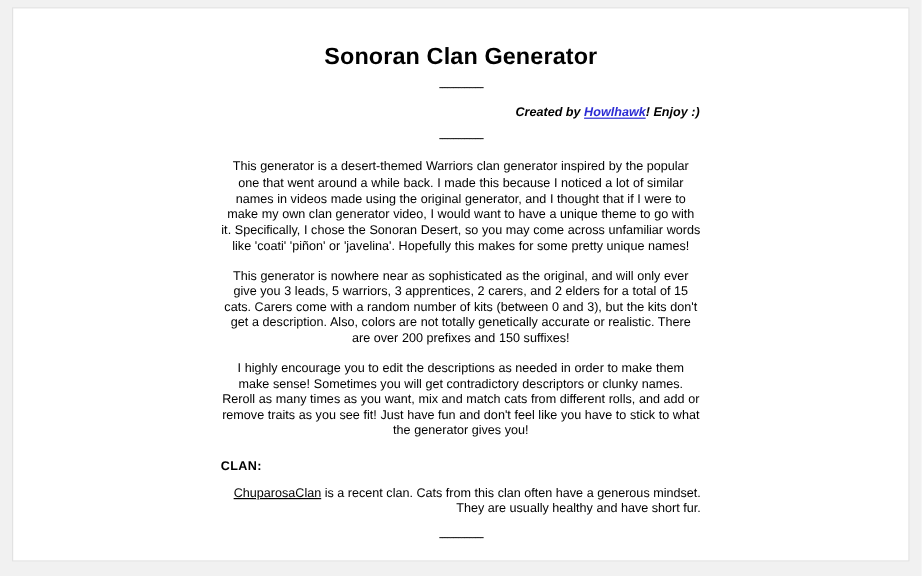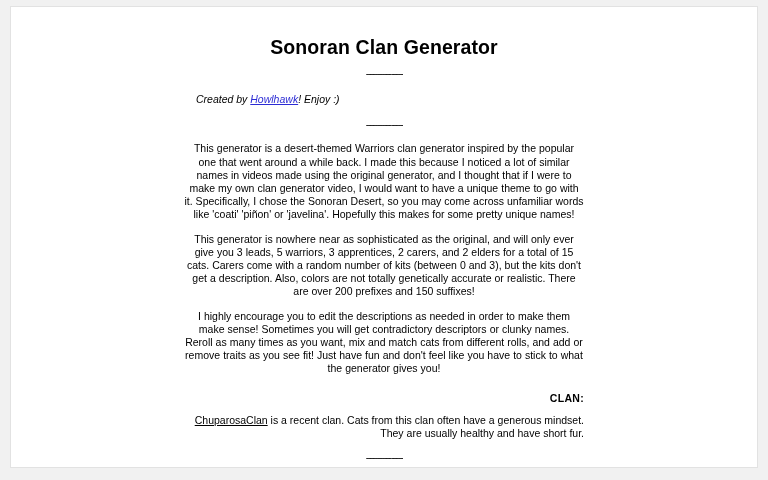--- a/index.html
+++ b/index.html
@@ -49,25 +49,26 @@
     line-height: 13px;
     letter-spacing: -1.2px;
     color: #000;
     margin: 8px 0 7px 0;
     white-space: nowrap;
     overflow: hidden;
     font-family: "Liberation Sans", sans-serif;
   }
 
   .byline {
-    text-align: left;
+    text-align: right;
     font-style: italic;
     font-size: 10.5px;
     line-height: 14px;
-    margin: 12px;
+    margin: 1px;
+    font-weight: bold;
   }
 
   .byline a,
   .link {
     color: #2b2bd4;
     text-decoration: underline;
     font-style: italic;
   }
 
   p.body-text {
@@ -78,21 +79,21 @@
     word-spacing: 0.1px;
   }
 
   p.body-text:last-of-type {
     margin-bottom: 16px;
   }
 
   .section-head {
     font-size: 10.5px;
     font-weight: bold;
-    text-align: right;
+    text-align: left;
     margin: 12px 0 10px 0;
     letter-spacing: 0.3px;
   }
 
   .spellcheck {
     text-decoration: underline;
   }
 
   .intro-block {
     margin-top: 11px;

